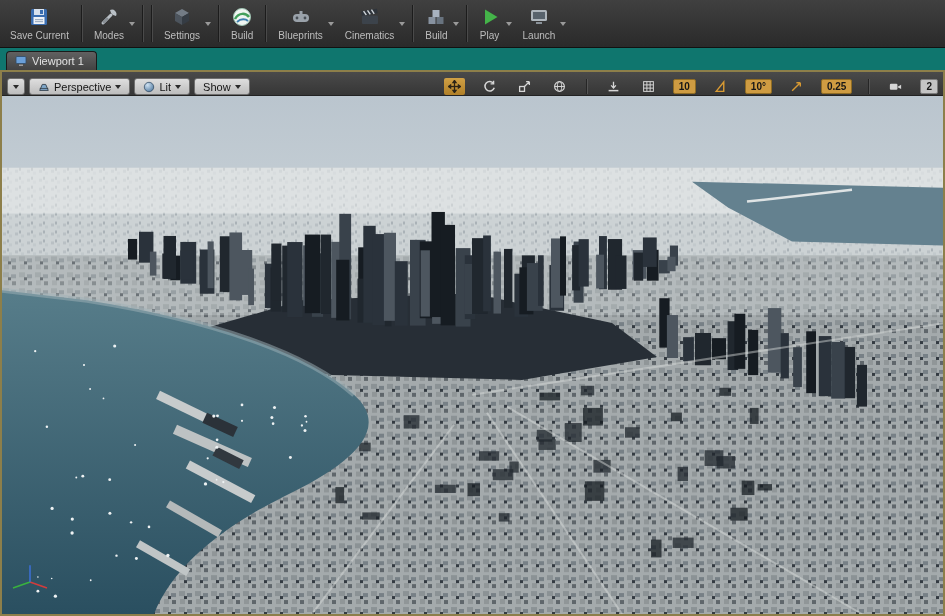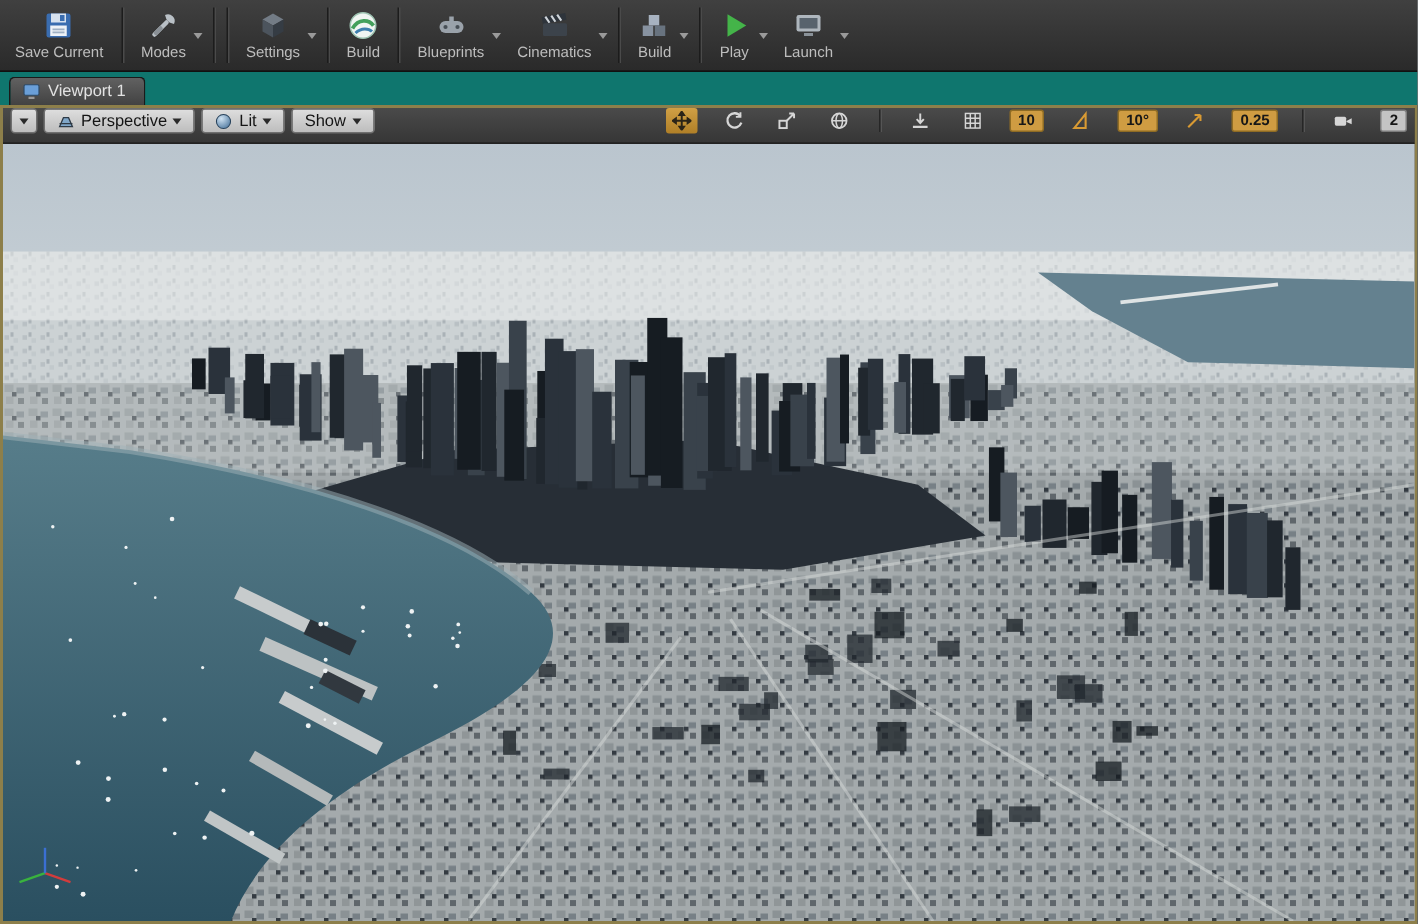--- a/index.html
+++ b/index.html
@@ -57,21 +57,21 @@
   .panel {
     position:absolute; top:70px; left:0; right:0; bottom:0;
     border:2px solid #8d7f4a;
     display:flex; flex-direction:column;
     background:#222;
   }
   .vp-toolbar {
     height:24px; flex:0 0 24px;
     background:linear-gradient(#4a4a4a,#363636);
     border-bottom:1px solid #222;
-    display:flex; align-items:flex-start; gap:4px; padding:0 5px;
+    display:flex; align-items:flex-end; gap:4px; padding:0 5px;
   }
   .vp-btn {
     height:17px; padding:0 8px;
     background:linear-gradient(#dedede,#bdbdbd);
     border:1px solid #6f6f6f; border-radius:3px;
     color:#141414; font-size:11px;
     display:flex; align-items:center; gap:4px; cursor:default;
   }
   .vp-btn.small { padding:0 5px; }
   .dd-caret {

